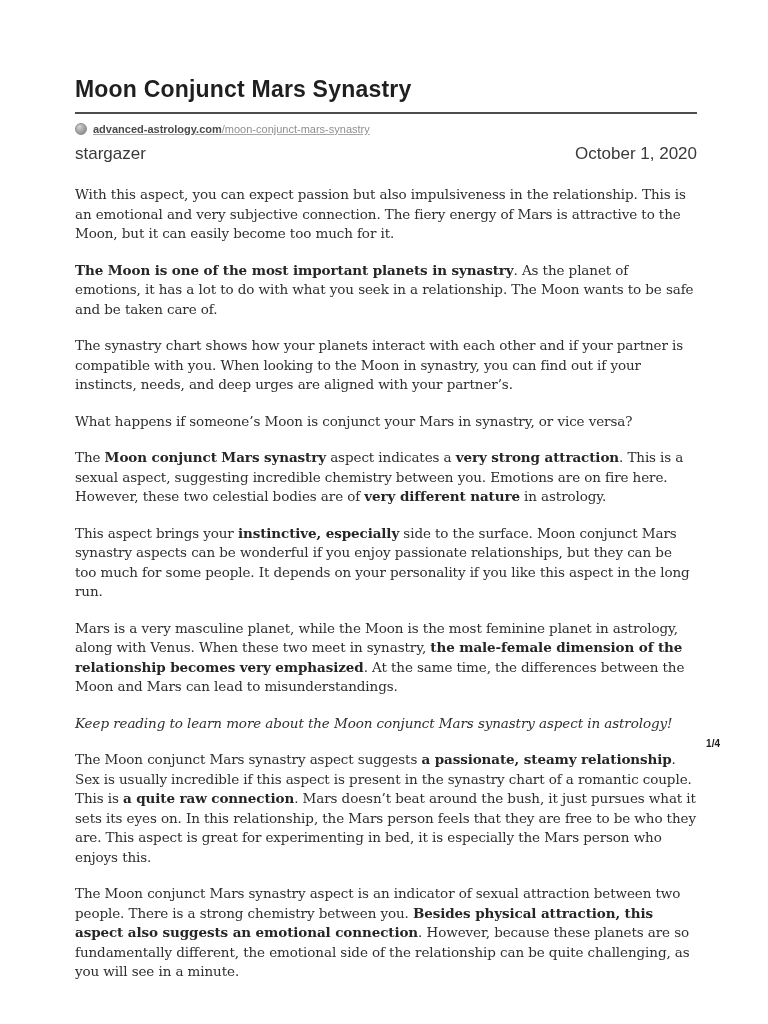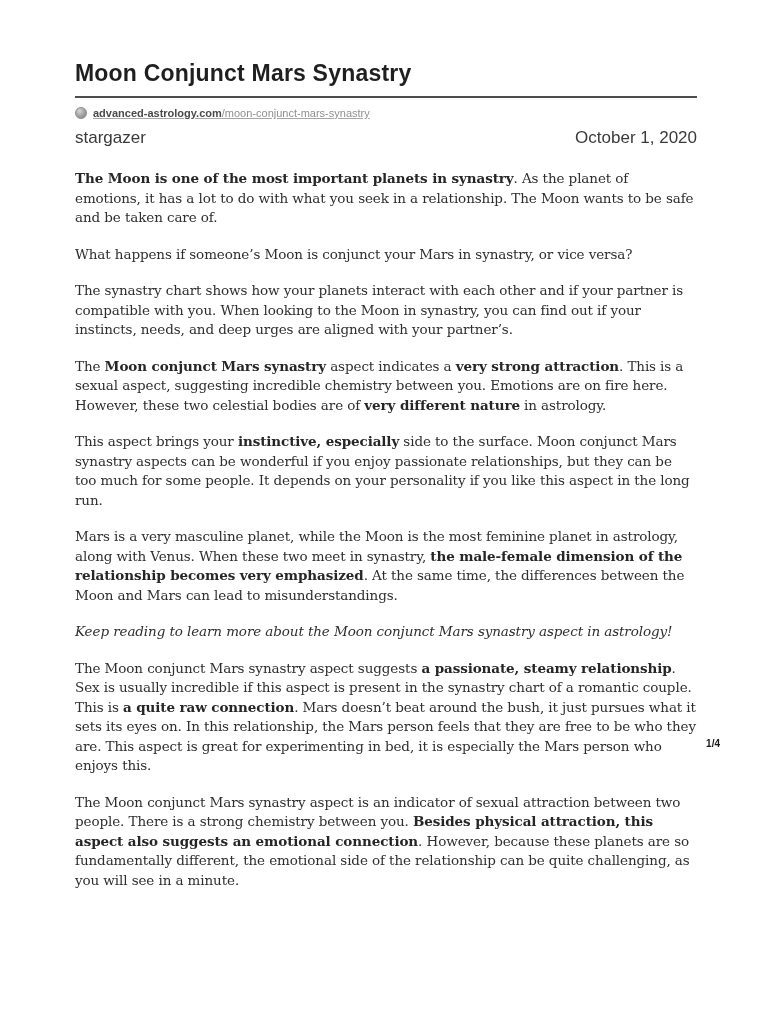--- a/index.html
+++ b/index.html
@@ -8,21 +8,21 @@
     width: 768px;
     height: 1024px;
     font-family: "DejaVu Serif", serif;
     position: relative;
     overflow: hidden;
   }
   .page {
     position: relative;
     width: 768px;
     height: 780px;
-    padding: 60px 71px 0 75px;
+    padding: 76px 71px 0 75px;
     background: #ffffff;
   }
   
   h1.title {
     font-family: "Liberation Sans", sans-serif;
     font-size: 23px;
     font-weight: 700;
     color: #1f1f1f;
     letter-spacing: 0.2px;
     margin-bottom: 9px;
@@ -100,23 +100,24 @@
     </div>
 
     <div class="byline-row">
       <span>stargazer</span>
       <span>October 1, 2020</span>
     </div>
   </header>
 
   <main class="article">
 
+  <p class="para"><span>With this aspect, you can expect passion but also impulsiveness in the relationship. This is an emotional and very subjective connection. The fiery energy of Mars is attractive to the Moon, but it can easily become too much for it.</span></p>
       <p class="para"><span class="b">The Moon is one of the most important planets in synastry</span><span>. As the planet of emotions, it has a lot to do with what you seek in a relationship. The Moon wants to be safe and be taken care of.</span></p>
+      <p class="para"><span>The synastry chart shows how your planets interact with each other and if your partner is compatible with you. When looking to the Moon in synastry, you can find out if your instincts, needs, and deep urges are aligned with your partner’s.</span></p>
       <p class="para"><span>What happens if someone’s Moon is conjunct your Mars in synastry, or vice versa?</span></p>
-      <p class="para"><span>The synastry chart shows how your planets interact with each other and if your partner is compatible with you. When looking to the Moon in synastry, you can find out if your instincts, needs, and deep urges are aligned with your partner’s.</span></p>
       <p class="para"><span>The </span><span class="b">Moon conjunct Mars synastry</span><span> aspect indicates a </span><span class="b">very strong attraction</span><span>. This is a sexual aspect, suggesting incredible chemistry between you. Emotions are on fire here. However, these two celestial bodies are of </span><span class="b">very different nature</span><span> in astrology.</span></p>
       <p class="para"><span>This aspect brings your </span><span class="b">instinctive, especially</span><span> side to the surface. Moon conjunct Mars synastry aspects can be wonderful if you enjoy passionate relationships, but they can be too much for some people. It depends on your personality if you like this aspect in the long run.</span></p>
       <p class="para"><span>Mars is a very masculine planet, while the Moon is the most feminine planet in astrology, along with Venus. When these two meet in synastry, </span><span class="b">the male-female dimension of the relationship becomes very emphasized</span><span>. At the same time, the differences between the Moon and Mars can lead to misunderstandings.</span></p>
       <p class="para"><span class="i">Keep reading to learn more about the Moon conjunct Mars synastry aspect in astrology!</span></p>
       <p class="para"><span>The Moon conjunct Mars synastry aspect suggests </span><span class="b">a passionate, steamy relationship</span><span>. Sex is usually incredible if this aspect is present in the synastry chart of a romantic couple. This is </span><span class="b">a quite raw connection</span><span>. Mars doesn’t beat around the bush, it just pursues what it sets its eyes on. In this relationship, the Mars person feels that they are free to be who they are. This aspect is great for experimenting in bed, it is especially the Mars person who enjoys this.</span></p>
       <p class="para"><span>The Moon conjunct Mars synastry aspect is an indicator of sexual attraction between two people. There is a strong chemistry between you. </span><span class="b">Besides physical attraction, this aspect also suggests an emotional connection</span><span>. However, because these planets are so fundamentally different, the emotional side of the relationship can be quite challenging, as you will see in a minute.</span></p>
     </main>
 
   <span class="page-indicator">1/4</span>
 

